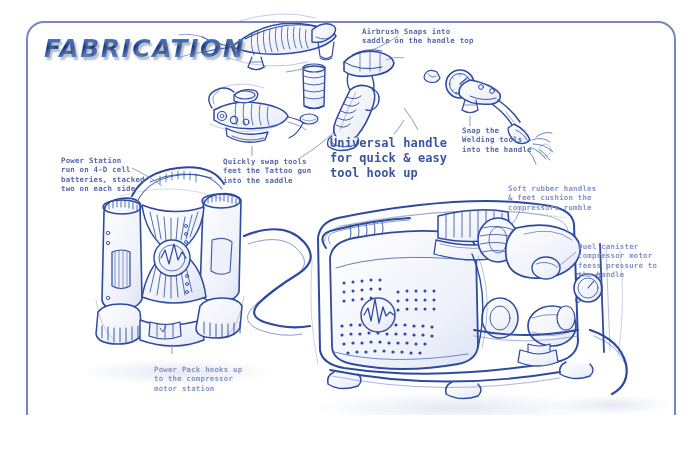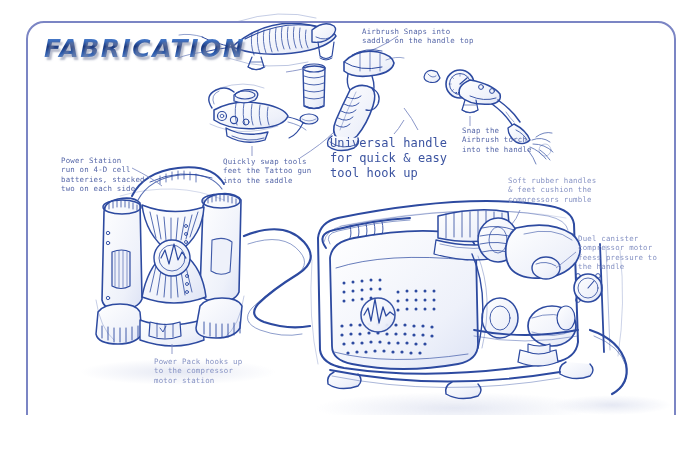--- a/index.html
+++ b/index.html
@@ -57,28 +57,29 @@
   }
   
   .note {
     position: absolute;
     color: #5667a8;
     font-family: "DejaVu Sans Mono", monospace;
     font-size: 7.4px;
     line-height: 9.3px;
     letter-spacing: .2px;
     white-space: pre;
+    font-weight: bold;
   }
   .note.big {
     font-size: 12px;
     line-height: 15px;
     color: #3b53a0;
     letter-spacing: .1px;
   }
-  .note.faint { color: #8793c4; }
+  .note.faint { color: #8793c4; margin-top: 8px; }
 
   
   #art { position: absolute; left: 0; top: 0; width: 700px; height: 467px; }
   #art svg { display: block; }
 </style>
 </head>
 <body>
 
 <div id="sheet">
 
@@ -619,21 +620,21 @@
 
   <div id="frame"></div>
 
   <div id="title-block">
     <div class="title-line">Fabrication</div>
   </div>
 
   <div class="note" style="left:362px; top:27px;">Airbrush Snaps into
 saddle on the handle top</div>
   <div class="note" style="left:462px; top:126px;">Snap the
-Airbrush torch
+Welding tools
 into the handle</div>
   <div class="note big" style="left:330px; top:136px;">Universal handle
 for quick &amp; easy
 tool hook up</div>
   <div class="note" style="left:223px; top:157px;">Quickly swap tools
 feet the Tattoo gun
 into the saddle</div>
   <div class="note" style="left:61px;  top:156px;">Power Station
 run on 4-D cell
 batteries, stacked

